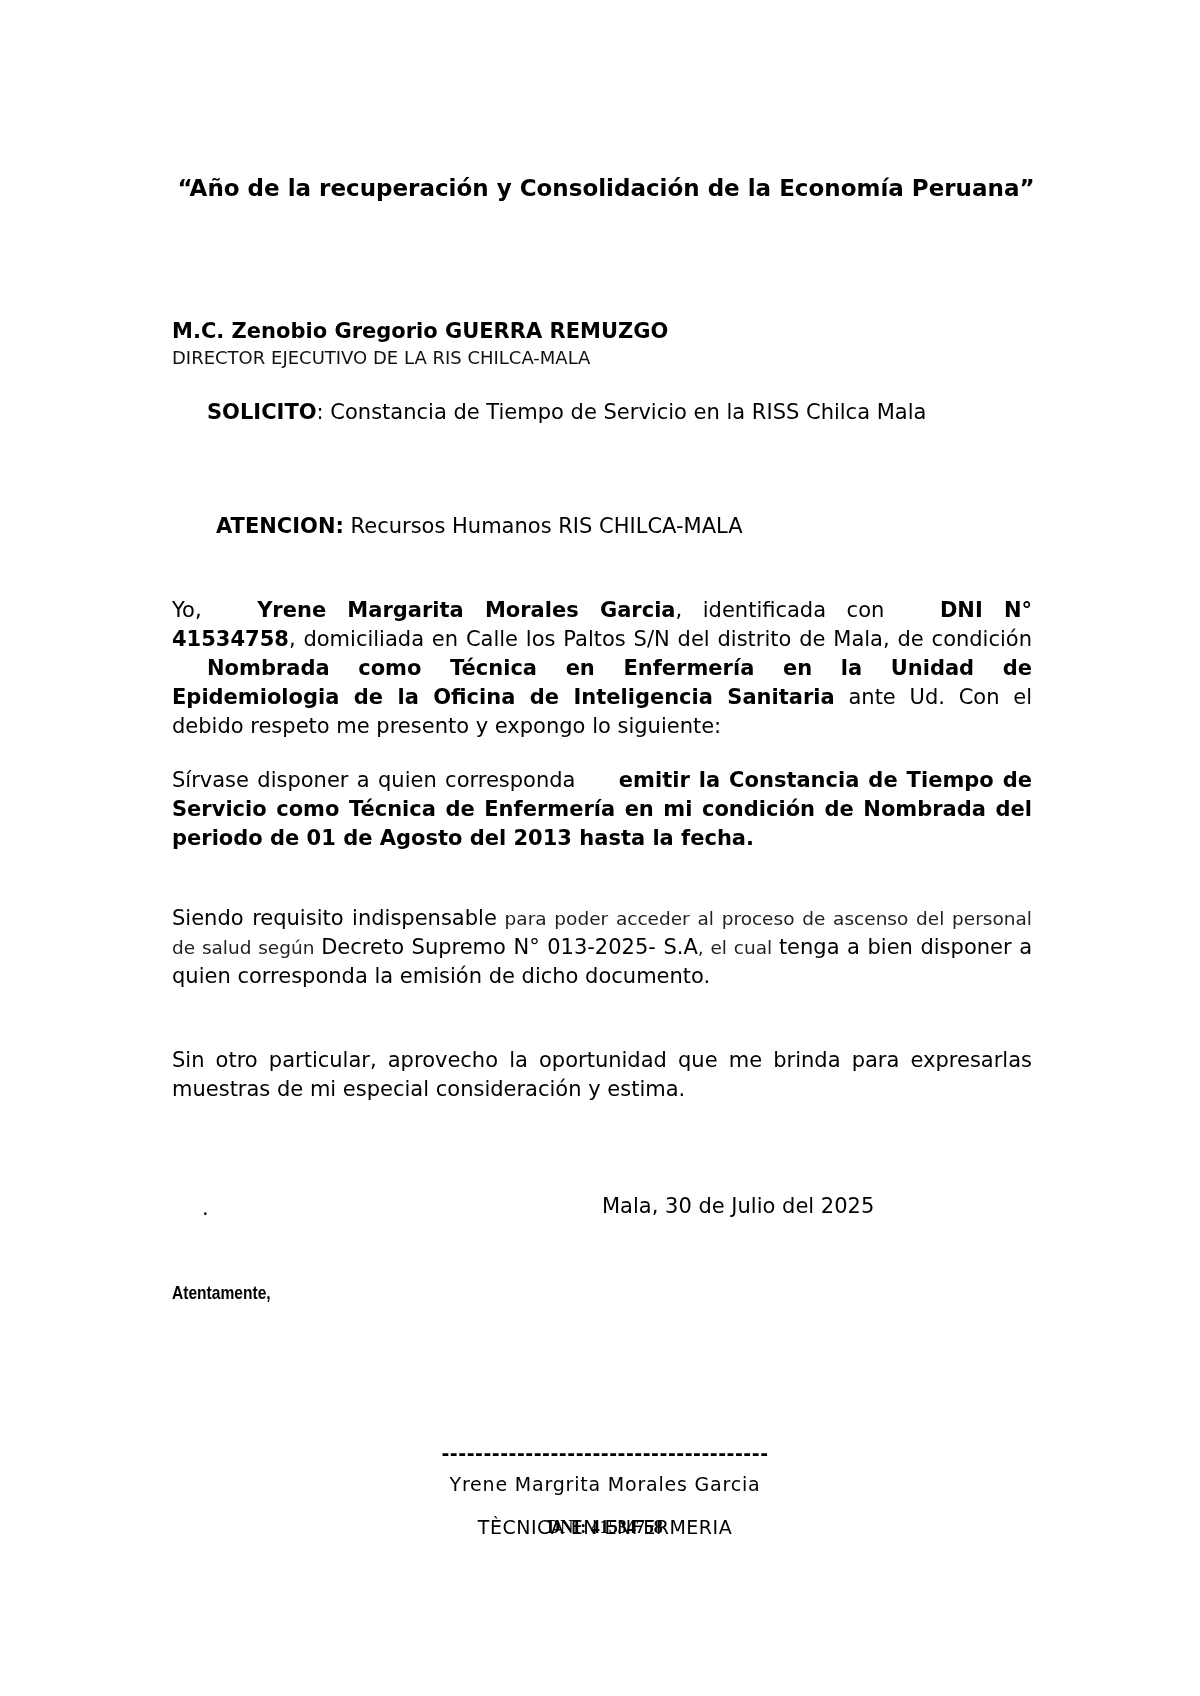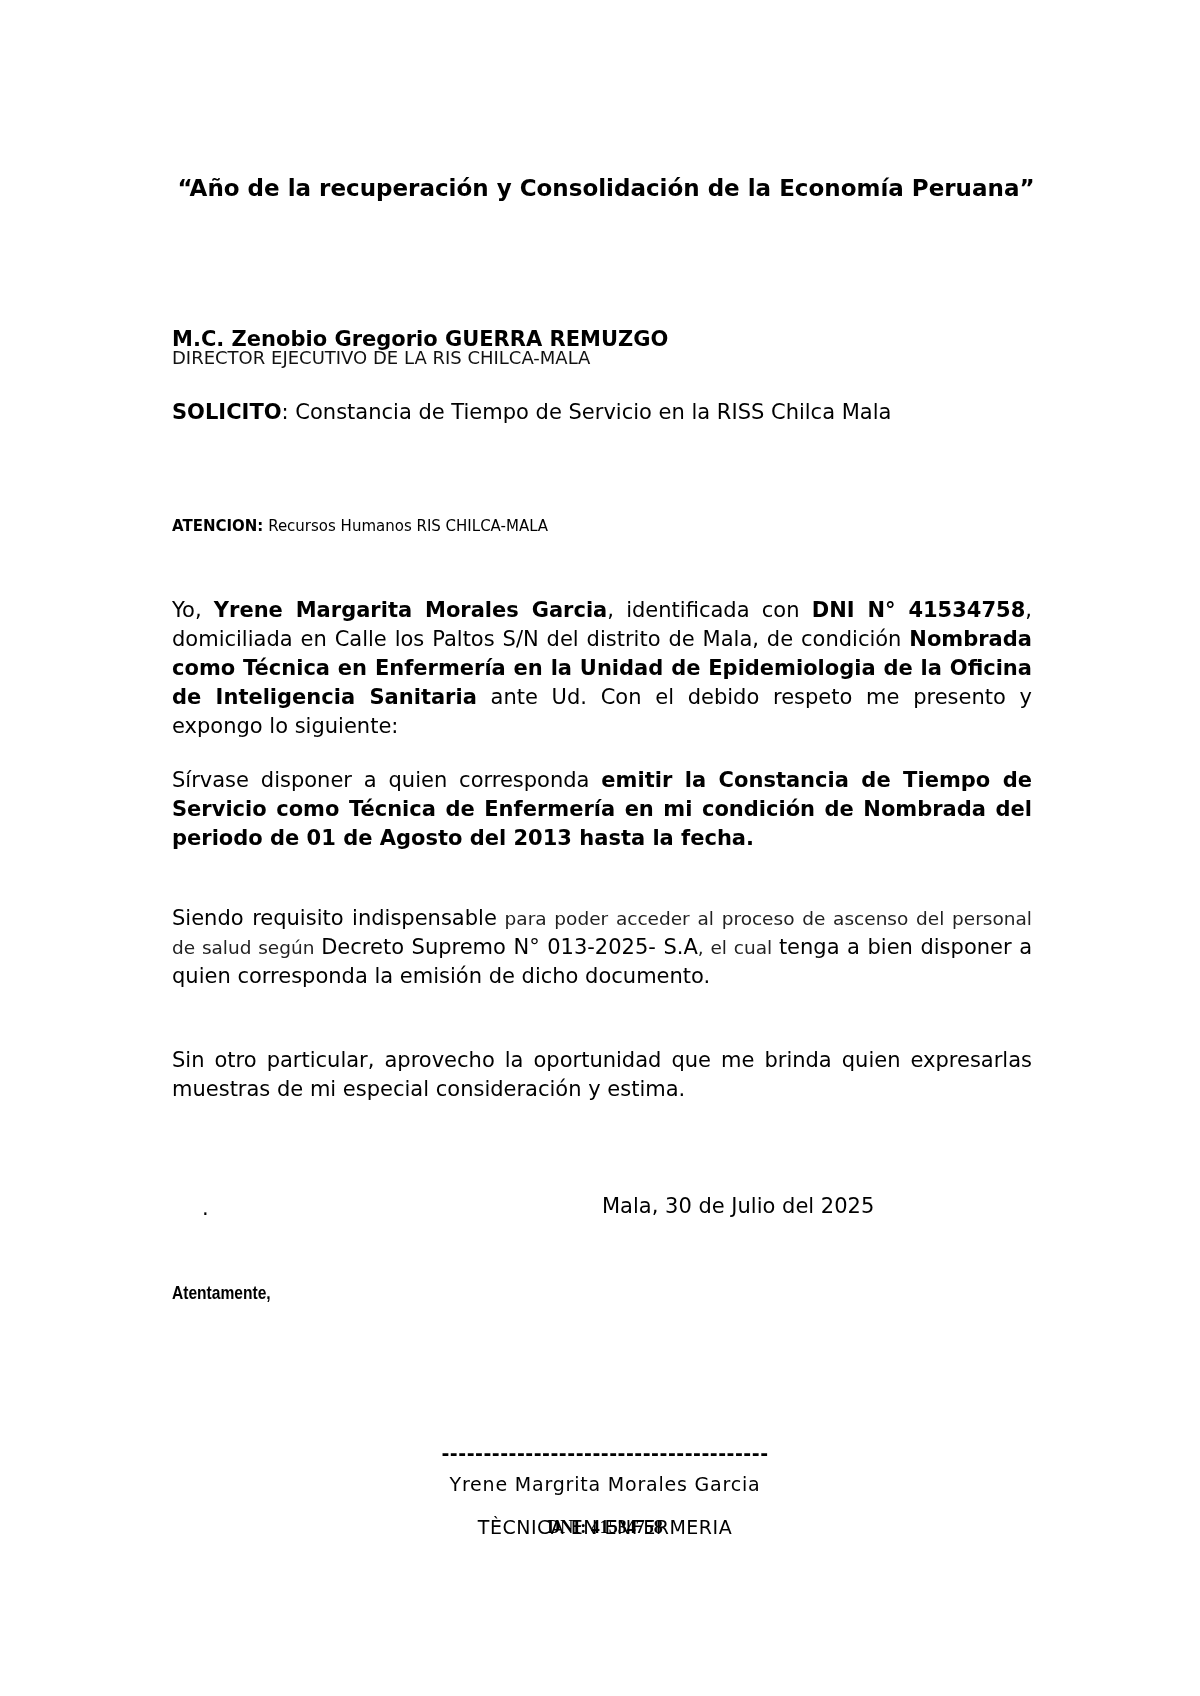--- a/index.html
+++ b/index.html
@@ -1,38 +1,38 @@
 <!DOCTYPE html>
 <html><head>
 <meta charset="utf-8">
 <style>
   html, body { margin:0; padding:0; background:#ffffff; }
   body { width:1200px; height:1696px; position:relative; overflow:hidden; color:#000; font-family:"DejaVu Sans", sans-serif; }
   .page { position:absolute; left:0; top:0; width:1200px; height:1696px; }
   .abs { position:absolute; }
   .motto { left:172px; width:868px; top:174px; text-align:center; font-weight:bold; font-size:23px; line-height:28px; }
-  .addr-name { left:172px; top:318px; font-weight:bold; font-size:21px; line-height:26px;margin-top:8px; }
+  .addr-name { left:172px; top:318px; font-weight:bold; font-size:21px; line-height:26px; }
   .addr-title { left:172px; top:346px; font-size:18px; line-height:24px; color:#111; }
   .solicito { left:172px; top:398px; font-size:21px; line-height:28px; }
-  .atencion { left:172px; top:512px; font-size:15px; line-height:28px; }
+  .atencion { left:181px; top:512px; font-size:21px; line-height:28px; }
   .para { left:172px; width:860px; font-size:21px; line-height:29px; text-align:justify; }
   .p1 { top:596px; }
   .p2 { top:766px; }
   .p3 { top:904px; }
   .p4 { top:1046px; }
   .small { font-size:18.5px; color:#222; }
   .dot { left:202px; top:1196px; font-size:21px; }
   .date { left:602px; top:1192px; font-size:21px; line-height:28px; }
   .atentamente { left:172px; top:1282px; font-family:"Liberation Sans", sans-serif; font-weight:bold; font-size:19px; transform:scaleX(0.82); transform-origin:left top; }
   .sig { left:370px; width:470px; text-align:center; }
   .sig-line { top:1442px; font-weight:bold; font-size:19px; letter-spacing:0.5px; }
   .sig-name { top:1466px; font-size:19px; line-height:24px; letter-spacing:0.8px;margin-top:6px; }
   .sig-role { top:1491px; font-size:19px; line-height:24px; letter-spacing:0.5px;margin-top:24px; }
   .sig-dni { top:1516px; font-family:"Liberation Serif", serif; font-weight:bold; font-size:18px; line-height:22px; }
-  b { font-weight:bold; }
+  b { font-weight:bold;margin-left:35px; }
 </style>
 </head>
 <body>
 
 <div class="page">
 
   <div class="abs motto">“Año de la recuperación y Consolidación de la Economía Peruana”</div>
 
   <div class="abs addr-name">M.C. Zenobio Gregorio GUERRA REMUZGO</div>
   <div class="abs addr-title">DIRECTOR EJECUTIVO DE LA RIS CHILCA-MALA</div>
@@ -40,21 +40,21 @@
   <div class="abs solicito"><b>SOLICITO</b><span>: Constancia de Tiempo de Servicio en la RISS Chilca Mala</span></div>
 
   <div class="abs atencion"><b>ATENCION:</b><span> Recursos Humanos RIS CHILCA-MALA</span></div>
 
   <div class="abs para p1"><span>Yo, </span><b>Yrene Margarita Morales Garcia</b><span>, identificada con </span><b>DNI N° 41534758</b><span>, domiciliada en Calle los Paltos S/N del distrito de Mala, de condición </span><b>Nombrada como Técnica en Enfermería en la Unidad de Epidemiologia de la Oficina de Inteligencia Sanitaria</b><span> ante Ud. Con el debido respeto me presento y expongo lo siguiente:</span></div>
 
   <div class="abs para p2"><span>Sírvase disponer a quien corresponda </span><b>emitir la Constancia de Tiempo de Servicio como Técnica de Enfermería en mi condición de Nombrada del periodo de 01 de Agosto del 2013 hasta la fecha.</b></div>
 
   <div class="abs para p3"><span>Siendo requisito indispensable</span><span class="small"> para poder acceder al proceso de ascenso del personal de salud según </span><span>Decreto Supremo N° 013-2025- S.A</span><span class="small">, el cual </span><span>tenga a bien disponer a quien corresponda la emisión de dicho documento.</span></div>
 
-  <div class="abs para p4">Sin otro particular, aprovecho la oportunidad que me brinda quien expresarlas muestras de mi especial consideración y estima.</div>
+  <div class="abs para p4">Sin otro particular, aprovecho la oportunidad que me brinda para expresarlas muestras de mi especial consideración y estima.</div>
 
   <div class="abs dot">.</div>
   <div class="abs date">Mala, 30 de Julio del 2025</div>
 
   <div class="abs atentamente">Atentamente,</div>
 
   <div class="abs sig sig-line">---------------------------------------</div>
   <div class="abs sig sig-name">Yrene Margrita Morales Garcia</div>
   <div class="abs sig sig-role">TÈCNICA EN  ENFERMERIA</div>
   <div class="abs sig sig-dni">DNI: 41534758</div>

